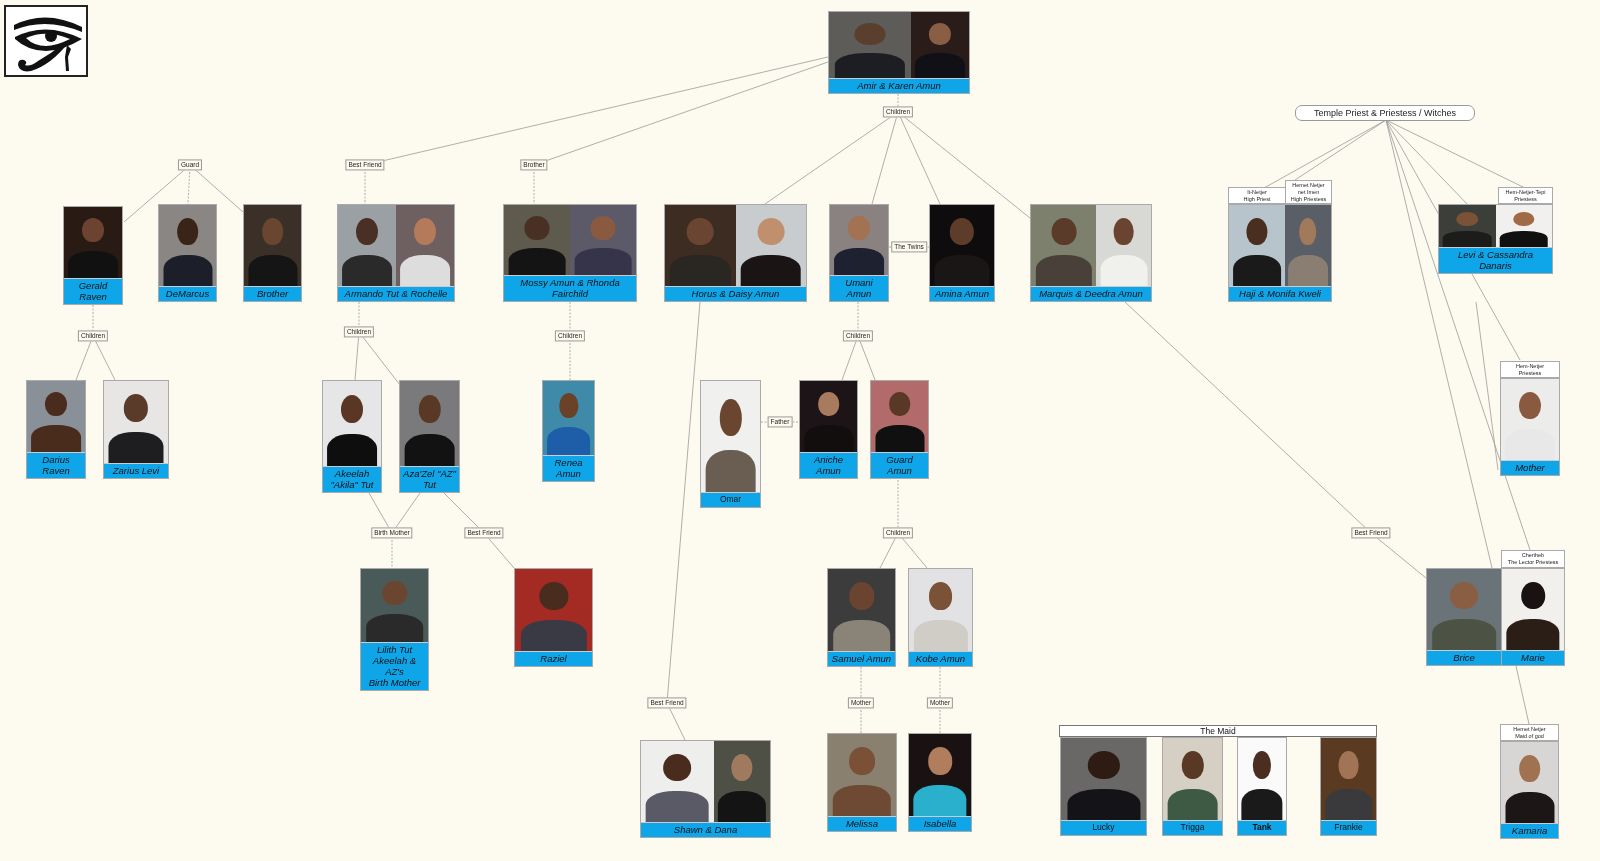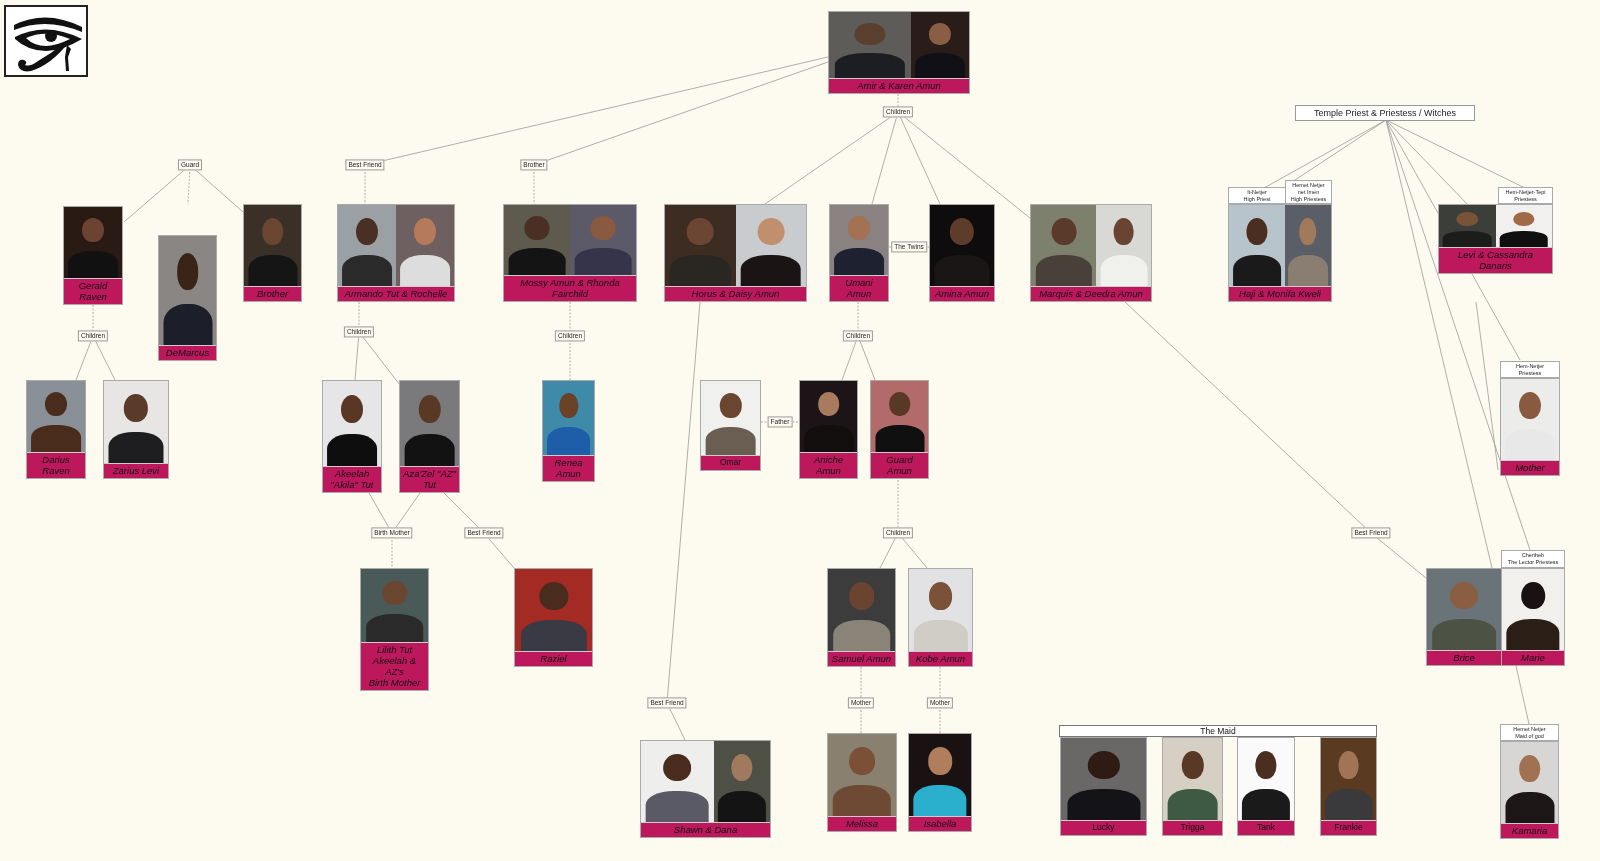--- a/index.html
+++ b/index.html
@@ -17,21 +17,21 @@
     position:absolute; transform:translate(-50%,-50%);
     font-size:6.5px; color:#222; background:#fdfbef;
     border:1px solid #999; padding:1px 2px; white-space:nowrap; line-height:1.1;
   }
   .group-title {
     position:absolute; transform:translate(-50%,-50%);
     font-size:9px; color:#222; background:#fff;
     border:1px solid #999; padding:2px 18px; white-space:nowrap;
   }
   .card {
-    position:absolute; border:1px solid #aaa; background:#be185d; box-sizing:border-box;
+    position:absolute; border:1px solid #aaa; background:#0ea5e9; box-sizing:border-box;
     display:flex; flex-direction:column;
   }
   .photos { display:flex; flex:1 1 auto; overflow:hidden; }
   .photo { flex:1 1 0; position:relative; overflow:hidden; }
   .photo .head {
     position:absolute; left:50%; top:16%; width:38%; height:34%;
     transform:translateX(-50%); border-radius:50% 50% 46% 46%;
   }
   .photo .torso {
     position:absolute; left:50%; bottom:0; width:86%; height:38%;
@@ -131,21 +131,21 @@
   <svg width="80" height="68" viewBox="0 0 80 68">
     <path d="M8 18 Q40 2 76 20 L76 25 Q40 10 8 23 Z" fill="#111"></path>
     <path d="M9 30 Q40 14 76 32 Q56 44 40 44 Q22 44 9 32 Z" fill="#111"></path>
     <path d="M20 31 Q40 22 64 32 Q50 39 40 39 Q28 39 20 31 Z" fill="#fff"></path>
     <circle cx="45" cy="29" r="6" fill="#111"></circle>
     <path d="M63 35 Q45 58 25 64 Q14 66 12 58 Q12 52 18 53 Q22 55 19 58 Q24 60 32 54 Q46 46 58 36 Z" fill="#111"></path>
     <path d="M61 38 L65 42 L62 50 L63 64 L60 64 L59 50 Z" fill="#111"></path>
   </svg>
 </div>
 
-<div class="group-title" style="left:1385px;top:113px;">Temple Priest &amp; Priestess / Witches</div>
+<div class="group-title" style="left:1385px;top:113px;border-radius:7px;">Temple Priest &amp; Priestess / Witches</div>
 <div class="guard-box">The Maid</div>
 
 <div class="rel" style="left:190px;top:165px;">Guard</div>
 <div class="rel" style="left:365px;top:165px;">Best Friend</div>
 <div class="rel" style="left:534px;top:165px;">Brother</div>
 <div class="rel" style="left:898px;top:112px;">Children</div>
 <div class="rel" style="left:93px;top:336px;">Children</div>
 <div class="rel" style="left:359px;top:332px;">Children</div>
 <div class="rel" style="left:570px;top:336px;">Children</div>
 <div class="rel" style="left:858px;top:336px;">Children</div>
@@ -176,21 +176,21 @@
 <div class="card" style="left:63px;top:206px;width:60px;height:99px;">
   <div class="photos">
       <div class="photo" style="background:#2a1a14">
         <div class="head" style="background:#6b4330"></div>
         <div class="torso" style="background:#111"></div>
       </div>
     </div>
   <div class="caption">Gerald Raven</div>
 </div>
 
-<div class="card" style="left:158px;top:204px;width:59px;height:126px;margin-top:31px;">
+<div class="card" style="left:158px;top:204px;width:59px;height:98px;">
   <div class="photos">
       <div class="photo" style="background:#8a8684">
         <div class="head" style="background:#3a2418"></div>
         <div class="torso" style="background:#1c1e2a"></div>
       </div>
     </div>
   <div class="caption">DeMarcus</div>
 </div>
 
 <div class="card" style="left:243px;top:204px;width:59px;height:98px;">
@@ -352,21 +352,21 @@
 </div>
 <div class="card" style="left:542px;top:380px;width:53px;height:102px;">
   <div class="photos">
       <div class="photo" style="background:#3e8aa8">
         <div class="head" style="background:#6a4228"></div>
         <div class="torso" style="background:#1e5ea8"></div>
       </div>
     </div>
   <div class="caption">Renea Amun</div>
 </div>
-<div class="card" style="left:700px;top:380px;width:61px;height:91px;">
+<div class="card" style="left:700px;top:380px;width:61px;height:128px;">
   <div class="photos">
       <div class="photo" style="background:#f0f0ee">
         <div class="head" style="background:#6a4630"></div>
         <div class="torso" style="background:#6a5e52"></div>
       </div>
     </div>
   <div class="caption plain">Omar</div>
 </div>
 <div class="card" style="left:799px;top:380px;width:59px;height:99px;">
   <div class="photos">
@@ -502,21 +502,21 @@
 </div>
 <div class="card" style="left:1162px;top:737px;width:61px;height:99px;">
   <div class="photos">
       <div class="photo" style="background:#d6d0c4">
         <div class="head" style="background:#5a3826"></div>
         <div class="torso" style="background:#3e5a44"></div>
       </div>
     </div>
   <div class="caption plain">Trigga</div>
 </div>
-<div class="card" style="left:1237px;top:737px;width:58px;height:99px;">
+<div class="card" style="left:1237px;top:737px;width:50px;height:99px;font-weight:bold;">
   <div class="photos">
       <div class="photo" style="background:#fafafa">
         <div class="head" style="background:#4a2e20"></div>
         <div class="torso" style="background:#1a1a1a"></div>
       </div>
     </div>
   <div class="caption plain">Tank</div>
 </div>
 <div class="card" style="left:1320px;top:737px;width:57px;height:99px;">
   <div class="photos">

